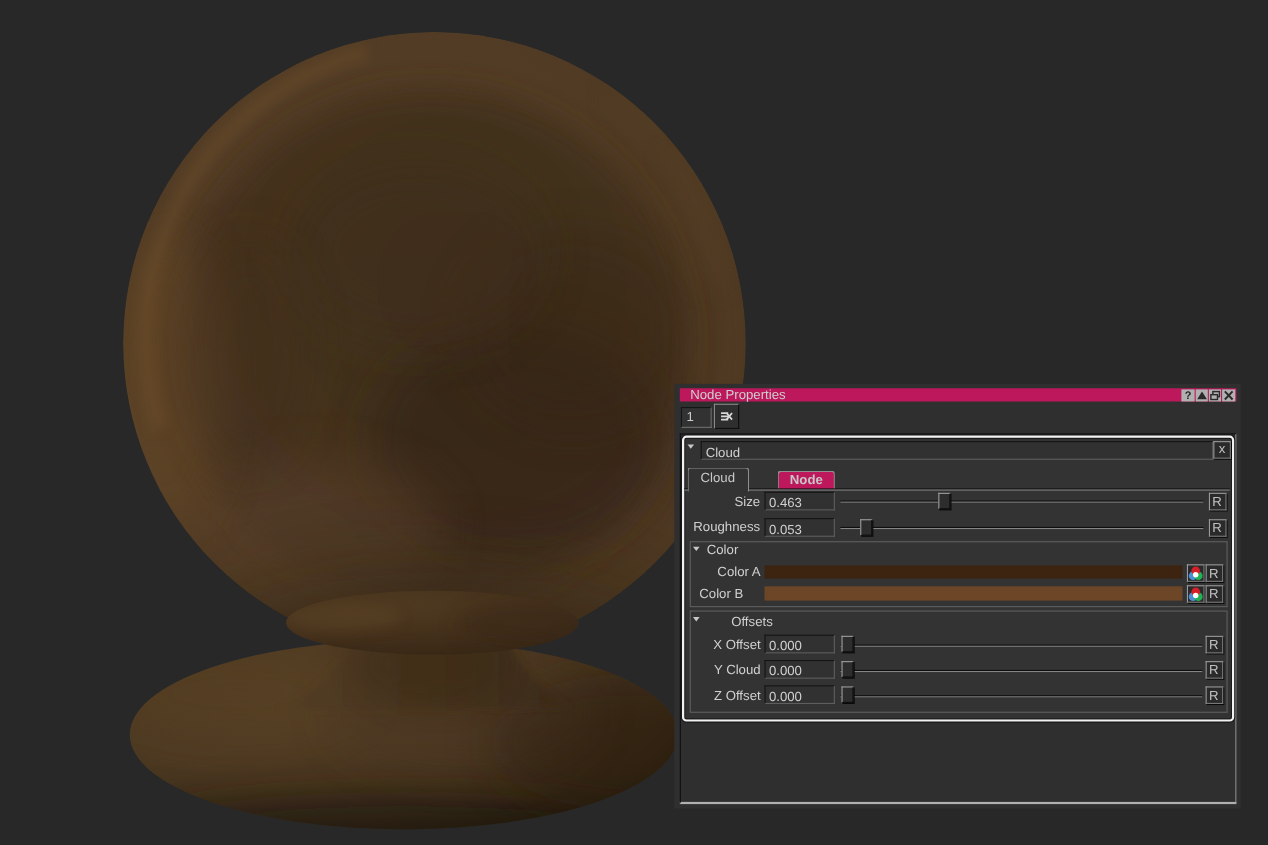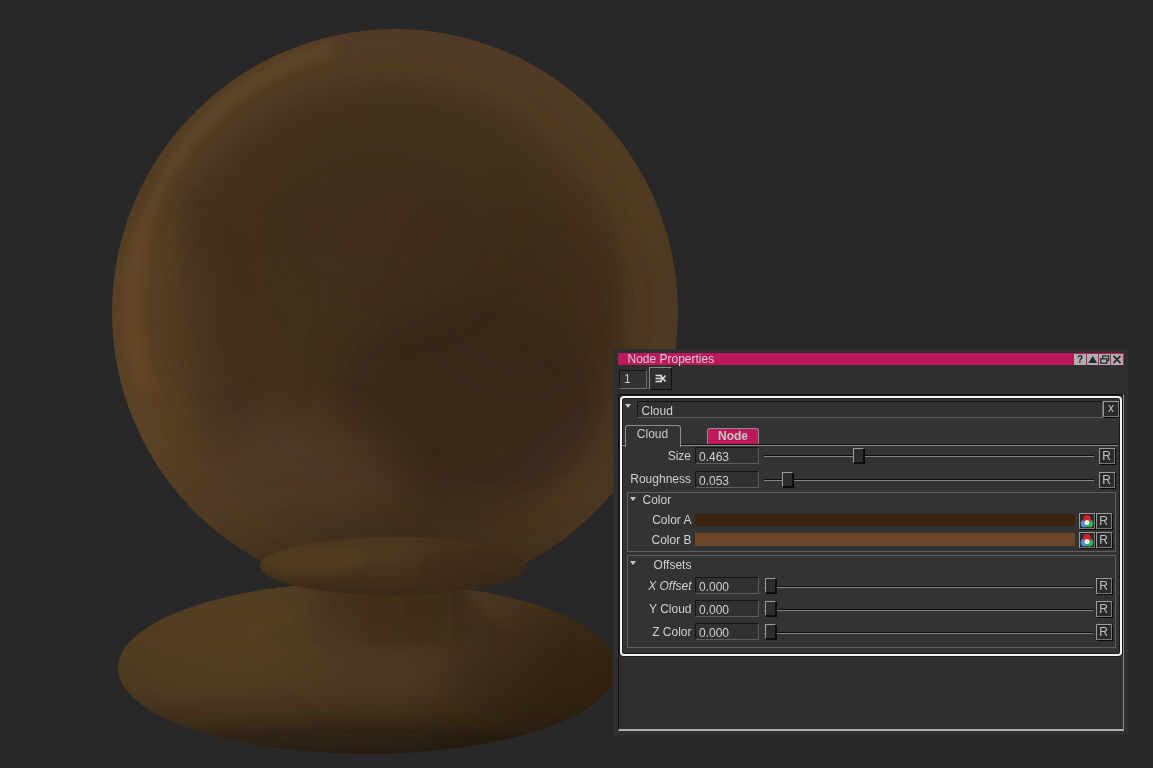--- a/index.html
+++ b/index.html
@@ -197,47 +197,47 @@
 <div class="pbtn" style="left:1078.5px;top:512.5px;">
   <svg width="14" height="14" viewBox="0 0 14 14">
     <circle cx="4.6" cy="9.4" r="3.9" fill="#4b8fd4"></circle>
     <circle cx="9.4" cy="9.4" r="3.9" fill="#1fb254"></circle>
     <circle cx="7" cy="4.9" r="3.9" fill="#d5202a"></circle>
     <circle cx="7" cy="8.4" r="2.5" fill="#fff"></circle>
   </svg>
 </div>
 <div class="rbtn" style="left:1095.5px;top:512.5px;">R</div>
 
-<div class="lbl" style="left:620px;top:532.5px;width:71.5px;">Color B</div>
+<div class="lbl" style="left:620px;top:532.5px;width:71.5px;text-align:center;">Color B</div>
 <div class="swatch" style="left:694.5px;top:533px;background:#6c4627;"></div>
 <div class="pbtn" style="left:1078.5px;top:532px;">
   <svg width="14" height="14" viewBox="0 0 14 14">
     <circle cx="4.6" cy="9.4" r="3.9" fill="#4b8fd4"></circle>
     <circle cx="9.4" cy="9.4" r="3.9" fill="#1fb254"></circle>
     <circle cx="7" cy="4.9" r="3.9" fill="#d5202a"></circle>
     <circle cx="7" cy="8.4" r="2.5" fill="#fff"></circle>
   </svg>
 </div>
 <div class="rbtn" style="left:1095.5px;top:532px;">R</div>
 
 <div class="sect" style="left:626.5px;top:554.5px;width:487px;height:91px;"></div>
 <div class="tri" style="left:629.5px;top:560.5px;"></div>
-<div class="lbl" style="left:642.5px;top:557.5px;width:60px;text-align:center;">Offsets</div>
-
-<div class="lbl" style="left:620px;top:578.5px;width:71.5px;font-style:italic;">X Offset</div>
+<div class="lbl" style="left:642.5px;top:557.5px;width:60px;text-align:right;">Offsets</div>
+
+<div class="lbl" style="left:620px;top:578.5px;width:71.5px;">X Offset</div>
 <div class="field" style="left:694.5px;top:577px;width:59px;height:15px;line-height:19px;padding-left:3.5px;">0.000</div>
 <div class="track" style="left:763.5px;top:585.5px;width:329px;"></div>
 <div class="handle" style="left:765px;top:578px;"></div>
 <div class="rbtn" style="left:1095.5px;top:578px;">R</div>
 
 <div class="lbl" style="left:620px;top:601.5px;width:71.5px;">Y Cloud</div>
 <div class="field" style="left:694.5px;top:600px;width:59px;height:15px;line-height:19px;padding-left:3.5px;">0.000</div>
 <div class="track" style="left:763.5px;top:608.5px;width:329px;"></div>
 <div class="handle" style="left:765px;top:601px;"></div>
 <div class="rbtn" style="left:1095.5px;top:601px;">R</div>
 
-<div class="lbl" style="left:620px;top:624.5px;width:71.5px;">Z Color</div>
+<div class="lbl" style="left:620px;top:624.5px;width:71.5px;">Z Offset</div>
 <div class="field" style="left:694.5px;top:623px;width:59px;height:15px;line-height:19px;padding-left:3.5px;">0.000</div>
 <div class="track" style="left:763.5px;top:631.5px;width:329px;"></div>
 <div class="handle" style="left:765px;top:624px;"></div>
 <div class="rbtn" style="left:1095.5px;top:624px;">R</div>
 
 </div>
 
 </body></html>

